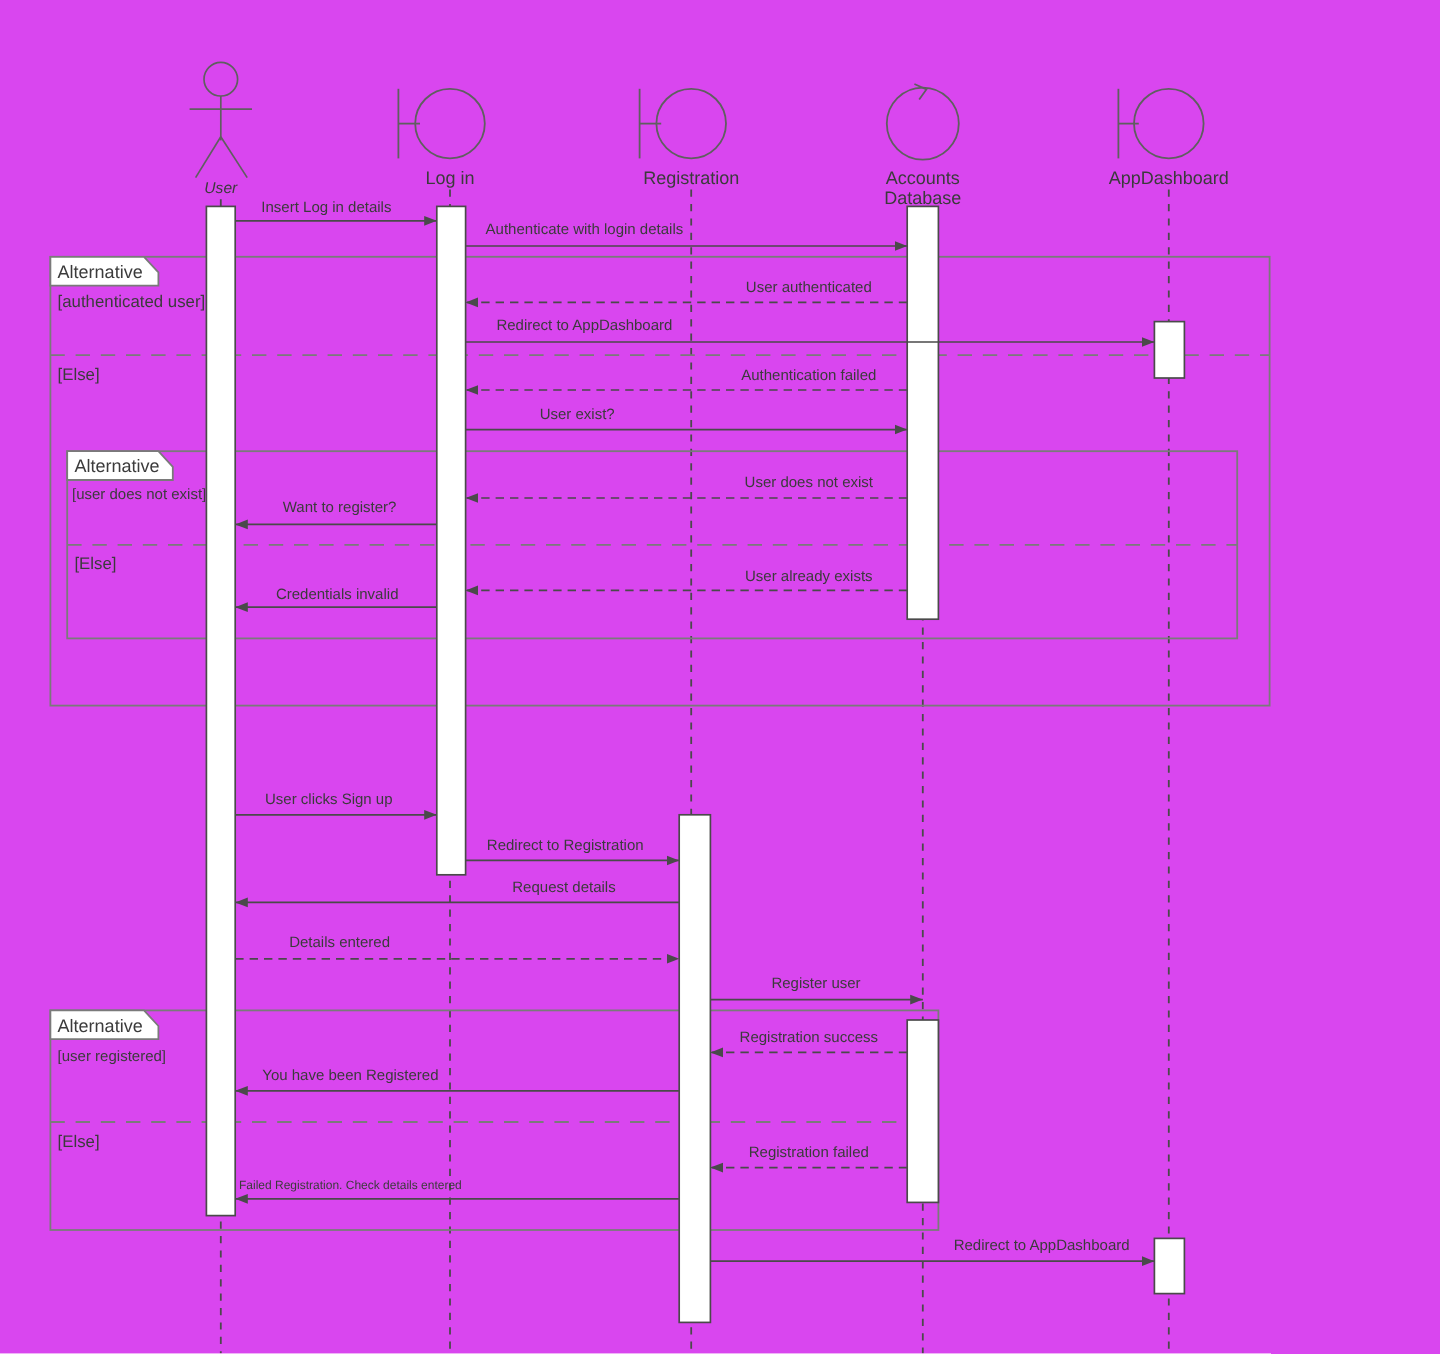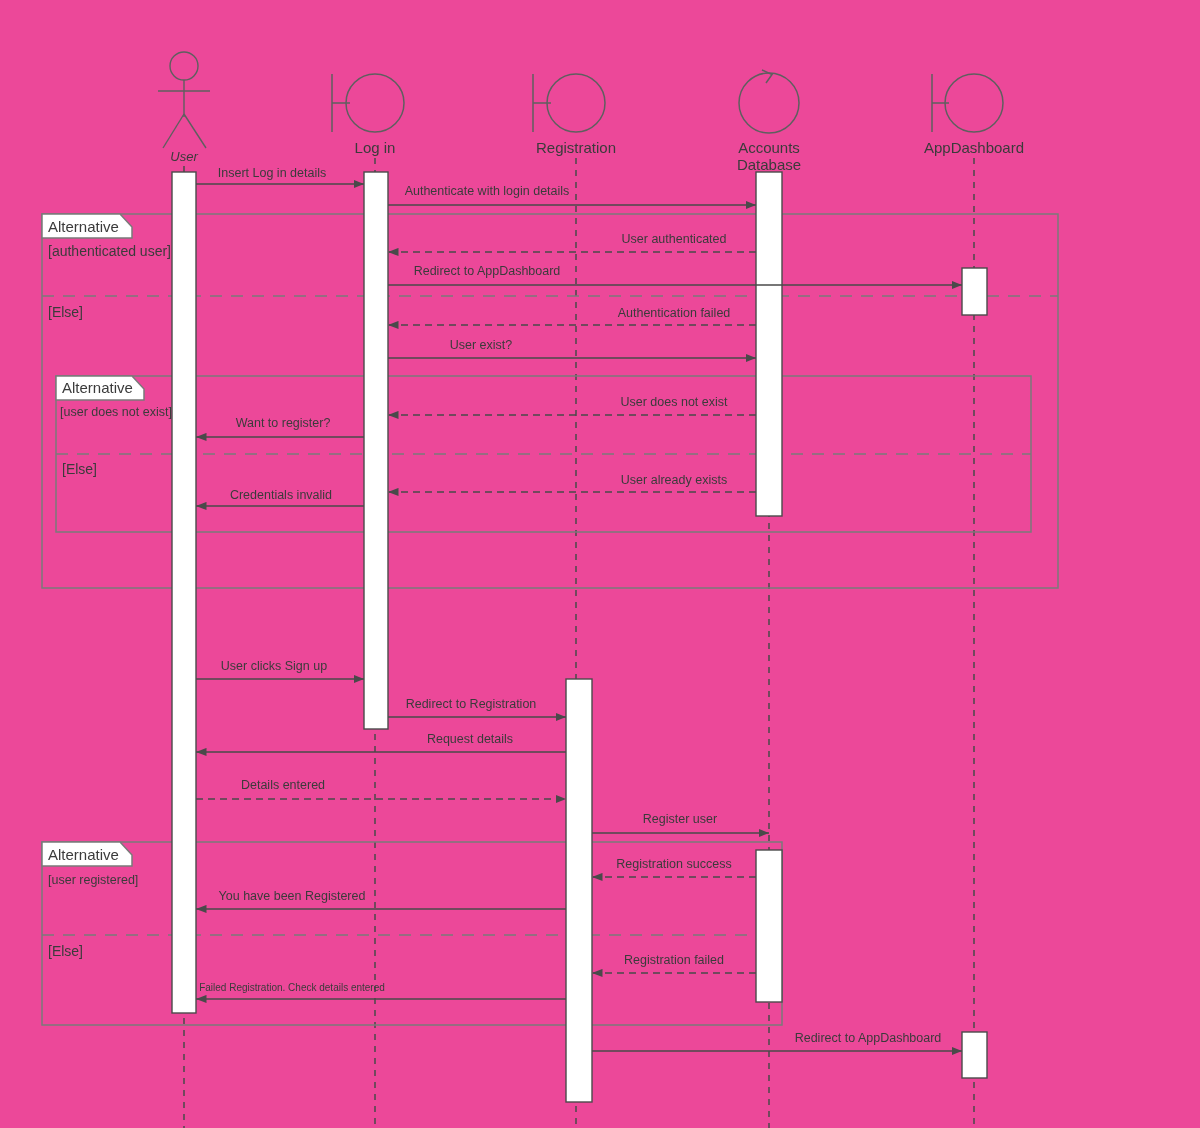--- a/index.html
+++ b/index.html
@@ -1,17 +1,17 @@
 <!DOCTYPE html>
 <html><head>
 <meta charset="utf-8">
 <style>
   html,body{margin:0;padding:0;background:#ffffff;}
   body{font-family:"Liberation Sans", sans-serif;color:#333333;}
-  #canvas{position:relative;width:1200px;height:1128px;background:#ec4899;overflow:hidden;text-decoration:underline;}
+  #canvas{position:relative;width:1200px;height:1128px;background:#d946ef;overflow:hidden;text-decoration:underline;}
   svg#diagram{position:absolute;left:0;top:0;width:1200px;height:1128px;}
   .lbl{font-family:"Liberation Sans", sans-serif;font-size:12.5px;fill:#3b3b3b;}
   .lbl-head{font-family:"Liberation Sans", sans-serif;font-size:15px;fill:#3b3b3b;}
   .lbl-actor{font-family:"Liberation Sans", sans-serif;font-size:13px;fill:#3b3b3b;font-style:italic;}
   .lbl-frag{font-family:"Liberation Sans", sans-serif;font-size:15px;fill:#3b3b3b;}
   .lbl-guard{font-family:"Liberation Sans", sans-serif;font-size:14px;fill:#3b3b3b;}
   .lbl-small{font-family:"Liberation Sans", sans-serif;font-size:10px;fill:#3b3b3b;}
   .stroke{stroke:#5f5f5f;stroke-width:1.4;fill:none;}
   .lifeline{stroke:#4a4a4a;stroke-width:1.5;fill:none;stroke-dasharray:6 6;}
   .actbar{fill:#ffffff;stroke:#4a4a4a;stroke-width:1.4;}

